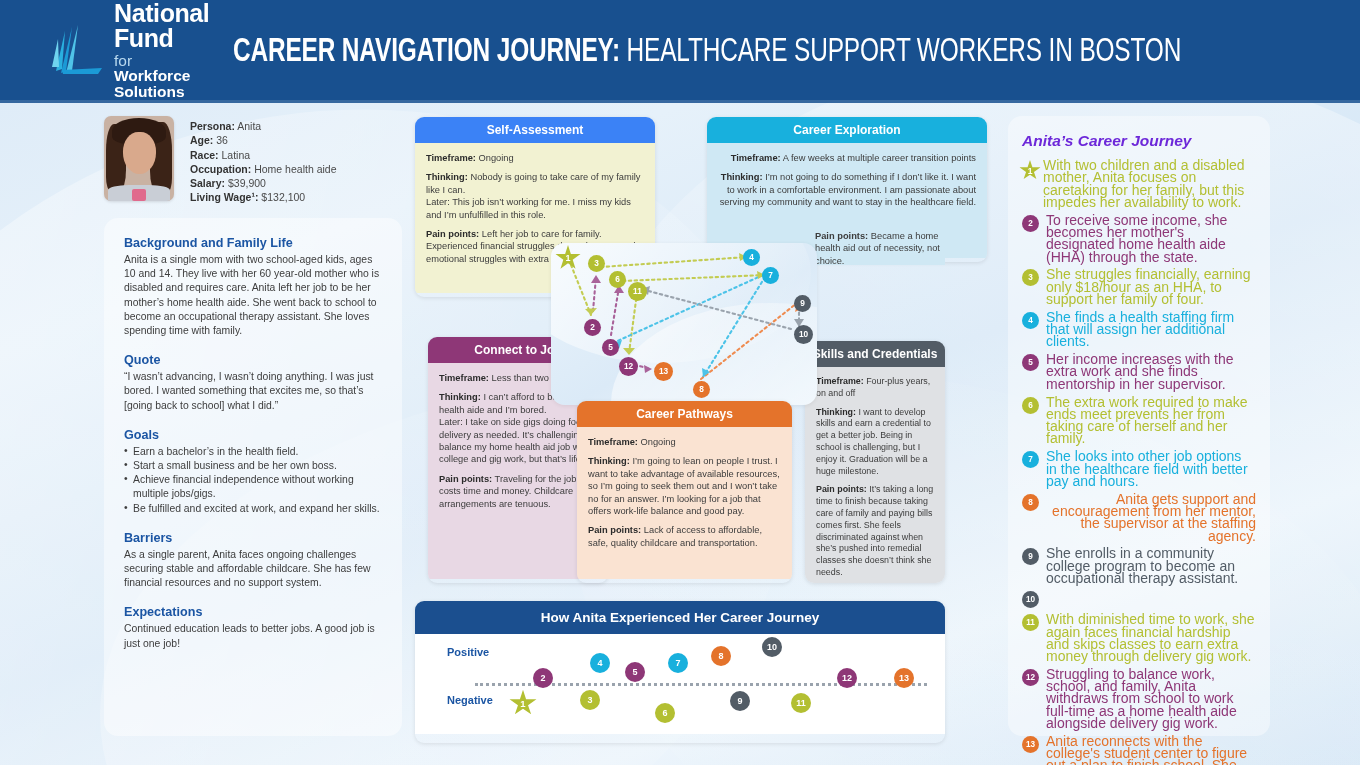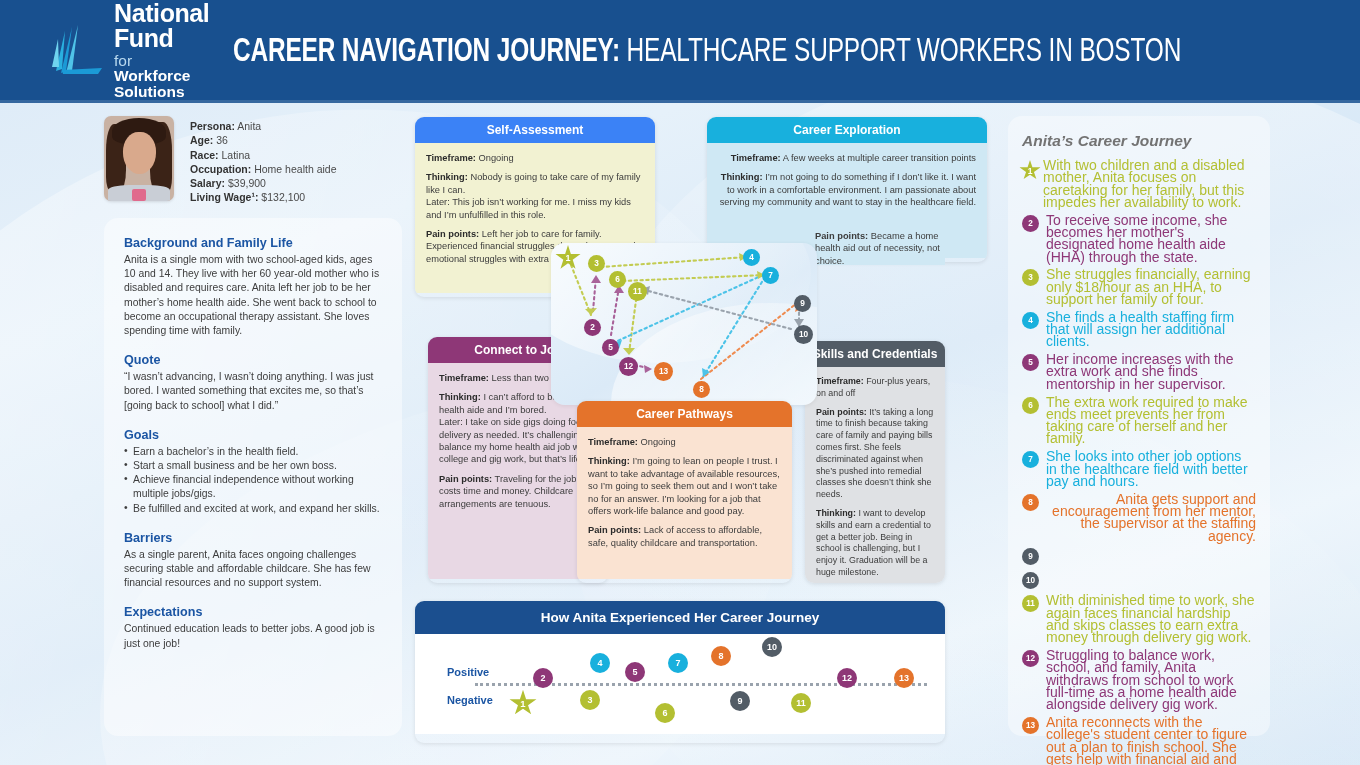--- a/index.html
+++ b/index.html
@@ -137,21 +137,21 @@
   .star { position:absolute; width:26px; height:26px; z-index:3;
      color:#fff; font-size:9px; font-weight:bold;
      display:flex; align-items:center; justify-content:center;
      background:#b3bf32;
      clip-path: polygon(50% 0%,61% 35%,98% 35%,68% 57%,79% 91%,50% 70%,21% 91%,32% 57%,2% 35%,39% 35%); }
 
   
   #right-panel { position:absolute; left:1008px; top:116px; width:262px; height:620px;
      background:rgba(255,255,255,0.40); border-radius:14px; z-index:5;
      padding:16px 14px 10px 14px; }
-  #right-title { color:#737373; font-size:15.5px; font-weight:bold; font-style:italic;
+  #right-title { color:#6d28d9; font-size:15.5px; font-weight:bold; font-style:italic;
      margin-bottom:9px; }
   .jrow { display:flex; margin-bottom:5.5px; }
   .jbadge { flex:0 0 auto; width:17px; height:17px; border-radius:50%;
      color:#fff; font-size:8.2px; font-weight:bold; text-align:center; line-height:17px;
      margin-right:7px; margin-top:1px; }
   .jbadge.star-badge { background:transparent; width:22px; height:21px; margin-right:2px;
      margin-left:-3px; line-height:23px; font-size:8.5px;
      background-color:#b3bf32;
      clip-path: polygon(50% 0%,61% 35%,98% 35%,68% 57%,79% 91%,50% 70%,21% 91%,32% 57%,2% 35%,39% 35%); }
   .jtext { font-size:14px; line-height:12.3px; }
@@ -159,21 +159,21 @@
   
   #chart-card { position:absolute; left:415px; top:601px; width:530px; height:142px;
      border-radius:9px; overflow:hidden; z-index:6;
      box-shadow:0 1px 4px rgba(0,0,0,.10); }
   #chart-hd { background:#1b4f8f; color:#fff; font-size:13.5px; font-weight:bold;
      text-align:center; padding:9px 0 9px 0; }
   #chart-bd { background:#fff; height:100px; position:relative; }
   #axis-line { position:absolute; left:60px; top:49px; width:452px; height:0;
      border-top:3px dotted #9aa3ad; }
   .axis-lbl { position:absolute; left:32px; color:#1b55a3; font-size:11px; font-weight:bold; }
-  #lbl-pos { top:32px;text-align:right; }
+  #lbl-pos { top:12px;text-align:right; }
   #lbl-neg { top:60px; }
   .cnode { position:absolute; width:20px; height:20px; border-radius:50%;
      color:#fff; font-size:9px; font-weight:bold; text-align:center; line-height:20px; }
   .cstar { position:absolute; width:28px; height:27px; color:#fff;
      font-size:9.5px; font-weight:bold; display:flex; align-items:center;
      justify-content:center; background:#b3bf32;
      clip-path: polygon(50% 0%,61% 35%,98% 35%,68% 57%,79% 91%,50% 70%,21% 91%,32% 57%,2% 35%,39% 35%); }
 </style>
 </head>
 <body>
@@ -278,22 +278,22 @@
     <p><b>Timeframe:</b><span> Ongoing</span></p>
     <p><b>Thinking:</b><span> I’m going to lean on people I trust. I want to take advantage of available resources, so I’m going to seek them out and I won’t take no for an answer. I’m looking for a job that offers work-life balance and good pay.</span></p>
     <p><b>Pain points:</b><span> Lack of access to affordable, safe, quality childcare  and transportation.</span></p>
   </div>
 </div>
 
 <div class="card" id="card-skills">
   <div class="card-hd">Skills and Credentials</div>
   <div class="card-bd">
     <p><b>Timeframe:</b><span> Four-plus years, on and off</span></p>
+    <p><b>Thinking:</b><span> I want to develop skills and earn a credential to get a better job. Being in school is challenging, but I enjoy it. Graduation will be a huge milestone.</span></p>
     <p><b>Pain points:</b><span> It’s taking a long time to finish because taking care of family and paying bills comes first. She feels discriminated against when she’s pushed into remedial classes she doesn’t think she needs.</span></p>
-    <p><b>Thinking:</b><span> I want to develop skills and earn a credential to get a better job. Being in school is challenging, but I enjoy it. Graduation will be a huge milestone.</span></p>
   </div>
 </div>
 
 <div id="journey-map">
   <div class="jm-wave" style="left:-40px;top:-60px;width:300px;height:180px;"></div>
   <div class="jm-wave" style="left:60px;top:60px;width:320px;height:200px;opacity:.7"></div>
   <svg width="266" height="162">
     <g stroke-width="2.1" fill="none" stroke-dasharray="2.4 3.4" stroke-linecap="round">
       <path d="M20 22 L40 72" stroke="#c3cc52"></path>
       <path d="M50 24 L196 14" stroke="#c3cc52"></path>
@@ -370,20 +370,21 @@
       <div class="jrow">
         <div class="jbadge" style="background: rgb(24, 176, 221);">7</div>
         <div class="jtext" style="color: rgb(24, 176, 221);">She looks into other job options in the healthcare field with better pay and hours.</div>
       </div>
       <div class="jrow">
         <div class="jbadge" style="background: rgb(228, 115, 43);">8</div>
         <div class="jtext" style="color: rgb(228, 115, 43); text-align: right;">Anita gets support and encouragement from her mentor, the supervisor at the staffing agency.</div>
       </div>
       <div class="jrow">
         <div class="jbadge" style="background: rgb(82, 92, 102);">9</div>
+        <div class="jtext" style="color: rgb(82, 92, 102);">She enrolls in a community college program to become an occupational therapy assistant.</div>
       </div>
       <div class="jrow">
         <div class="jbadge" style="background: rgb(82, 92, 102);">10</div>
       </div>
       <div class="jrow">
         <div class="jbadge" style="background: rgb(179, 191, 50);">11</div>
         <div class="jtext" style="color: rgb(179, 191, 50);">With diminished time to work, she again faces financial hardship and skips classes to earn extra money through delivery gig work.</div>
       </div>
       <div class="jrow">
         <div class="jbadge" style="background: rgb(142, 55, 119);">12</div>

